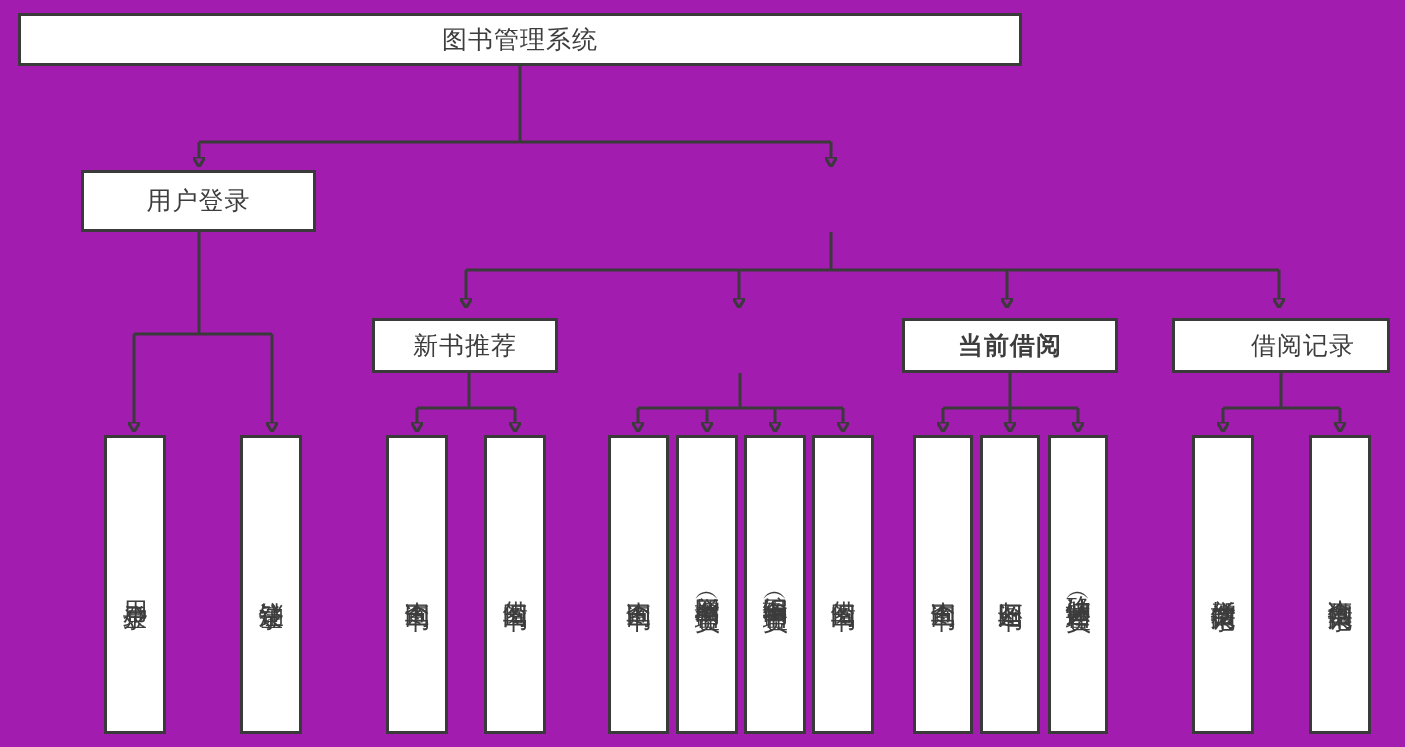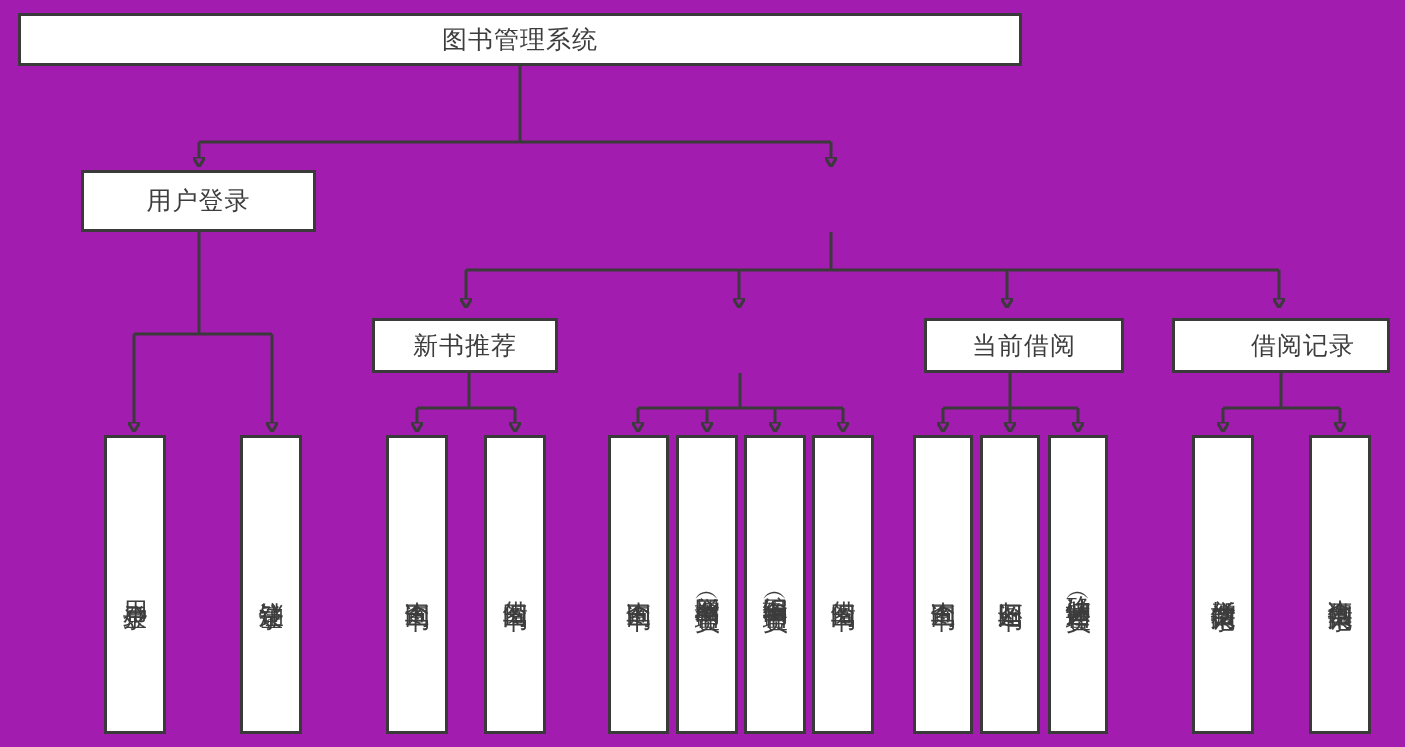--- a/index.html
+++ b/index.html
@@ -125,21 +125,21 @@
     <span>图书管理系统</span>
   </div>
 
   <div class="node horiz" style="left:81px;top:170px;width:235px;height:62px;">
     <span>用户登录</span>
   </div>
 
   <div class="node horiz" style="left:372px;top:318px;width:186px;height:55px;">
     <span>新书推荐</span>
   </div>
-  <div class="node horiz" style="left:924px;top:318px;width:200px;height:55px;">
+  <div class="node horiz" style="left:902px;top:318px;width:216px;height:55px;font-weight:bold;">
     <span>当前借阅</span>
   </div>
   <div class="node horiz" style="left:1172px;top:318px;width:218px;height:55px;padding-left:44px;">
     <span>借阅记录</span>
   </div>
 
   <div class="node vert" style="left:104px;top:435px;width:62px;height:299px;">
     <span class="vtext">用户登录</span>
   </div>
   <div class="node vert" style="left:240px;top:435px;width:62px;height:299px;">

